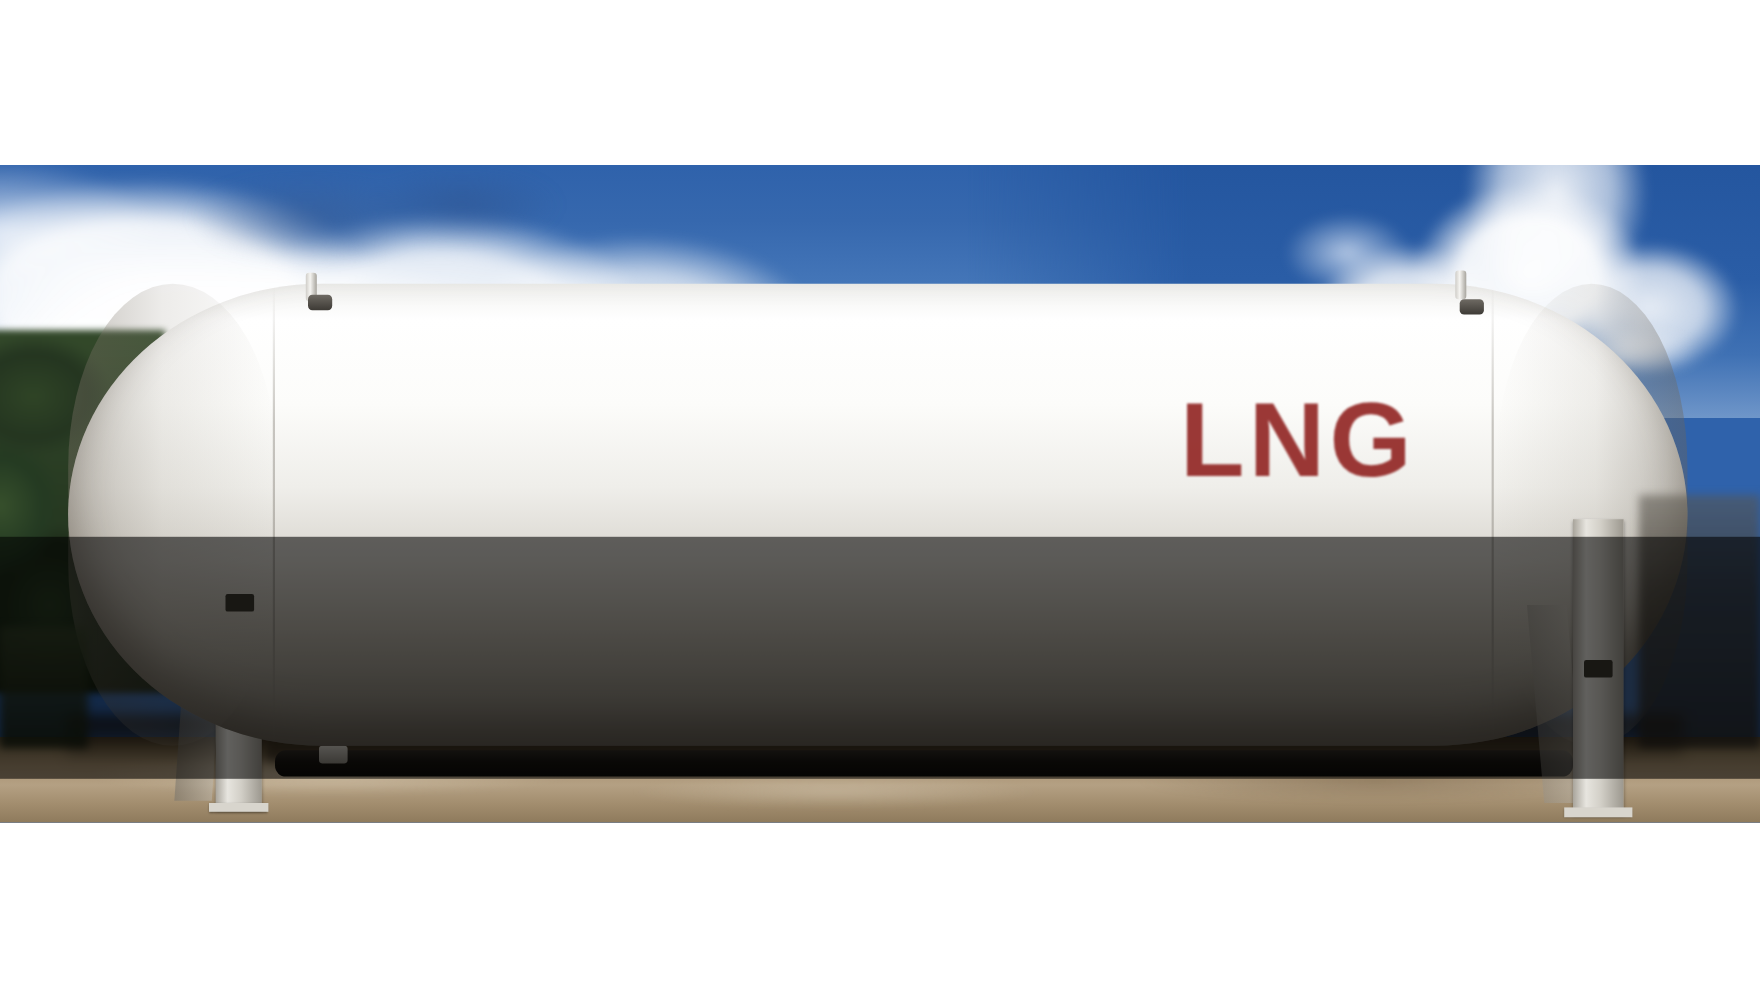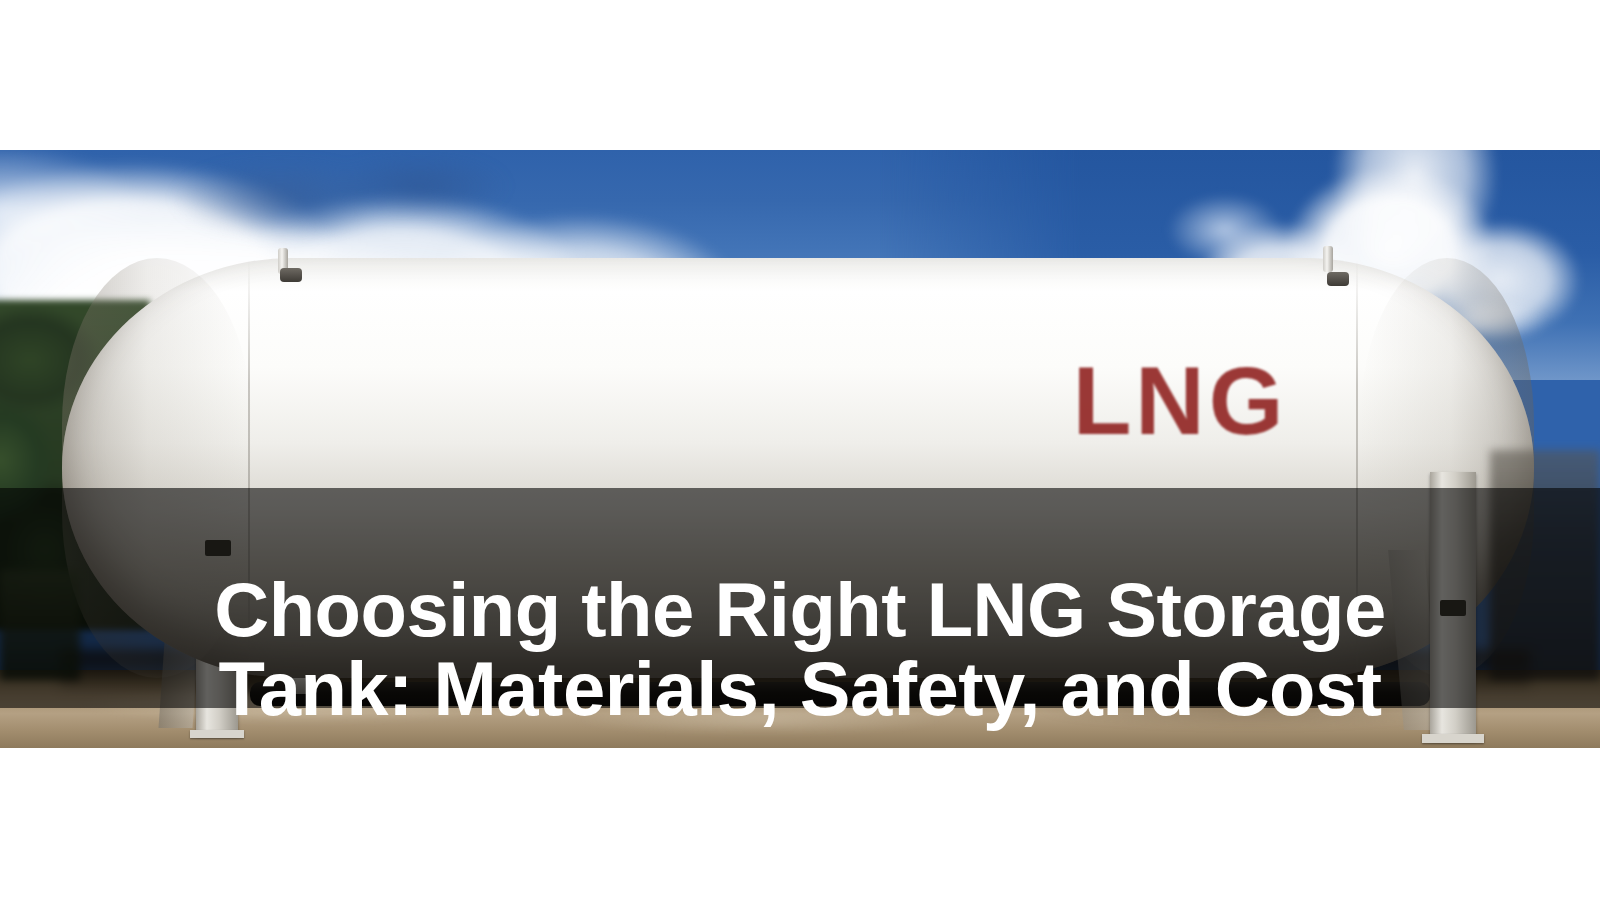--- a/index.html
+++ b/index.html
@@ -387,18 +387,16 @@
     <div class="leg leg-right"></div>
     <div class="leg-plate leg-plate-right"></div>
     <div class="leg-tag tag-left"></div>
     <div class="leg-tag tag-right"></div>
 
     <div class="equip-right"></div>
     <div class="equip-left"></div>
 
     <div class="overlay"></div>
 
-    <h1 class="title">Choosing the Right LNG Storage
-Tank: Materials, Safety, and Cost</h1>
 
   </div>
 
 </div>
 
 </body></html>

